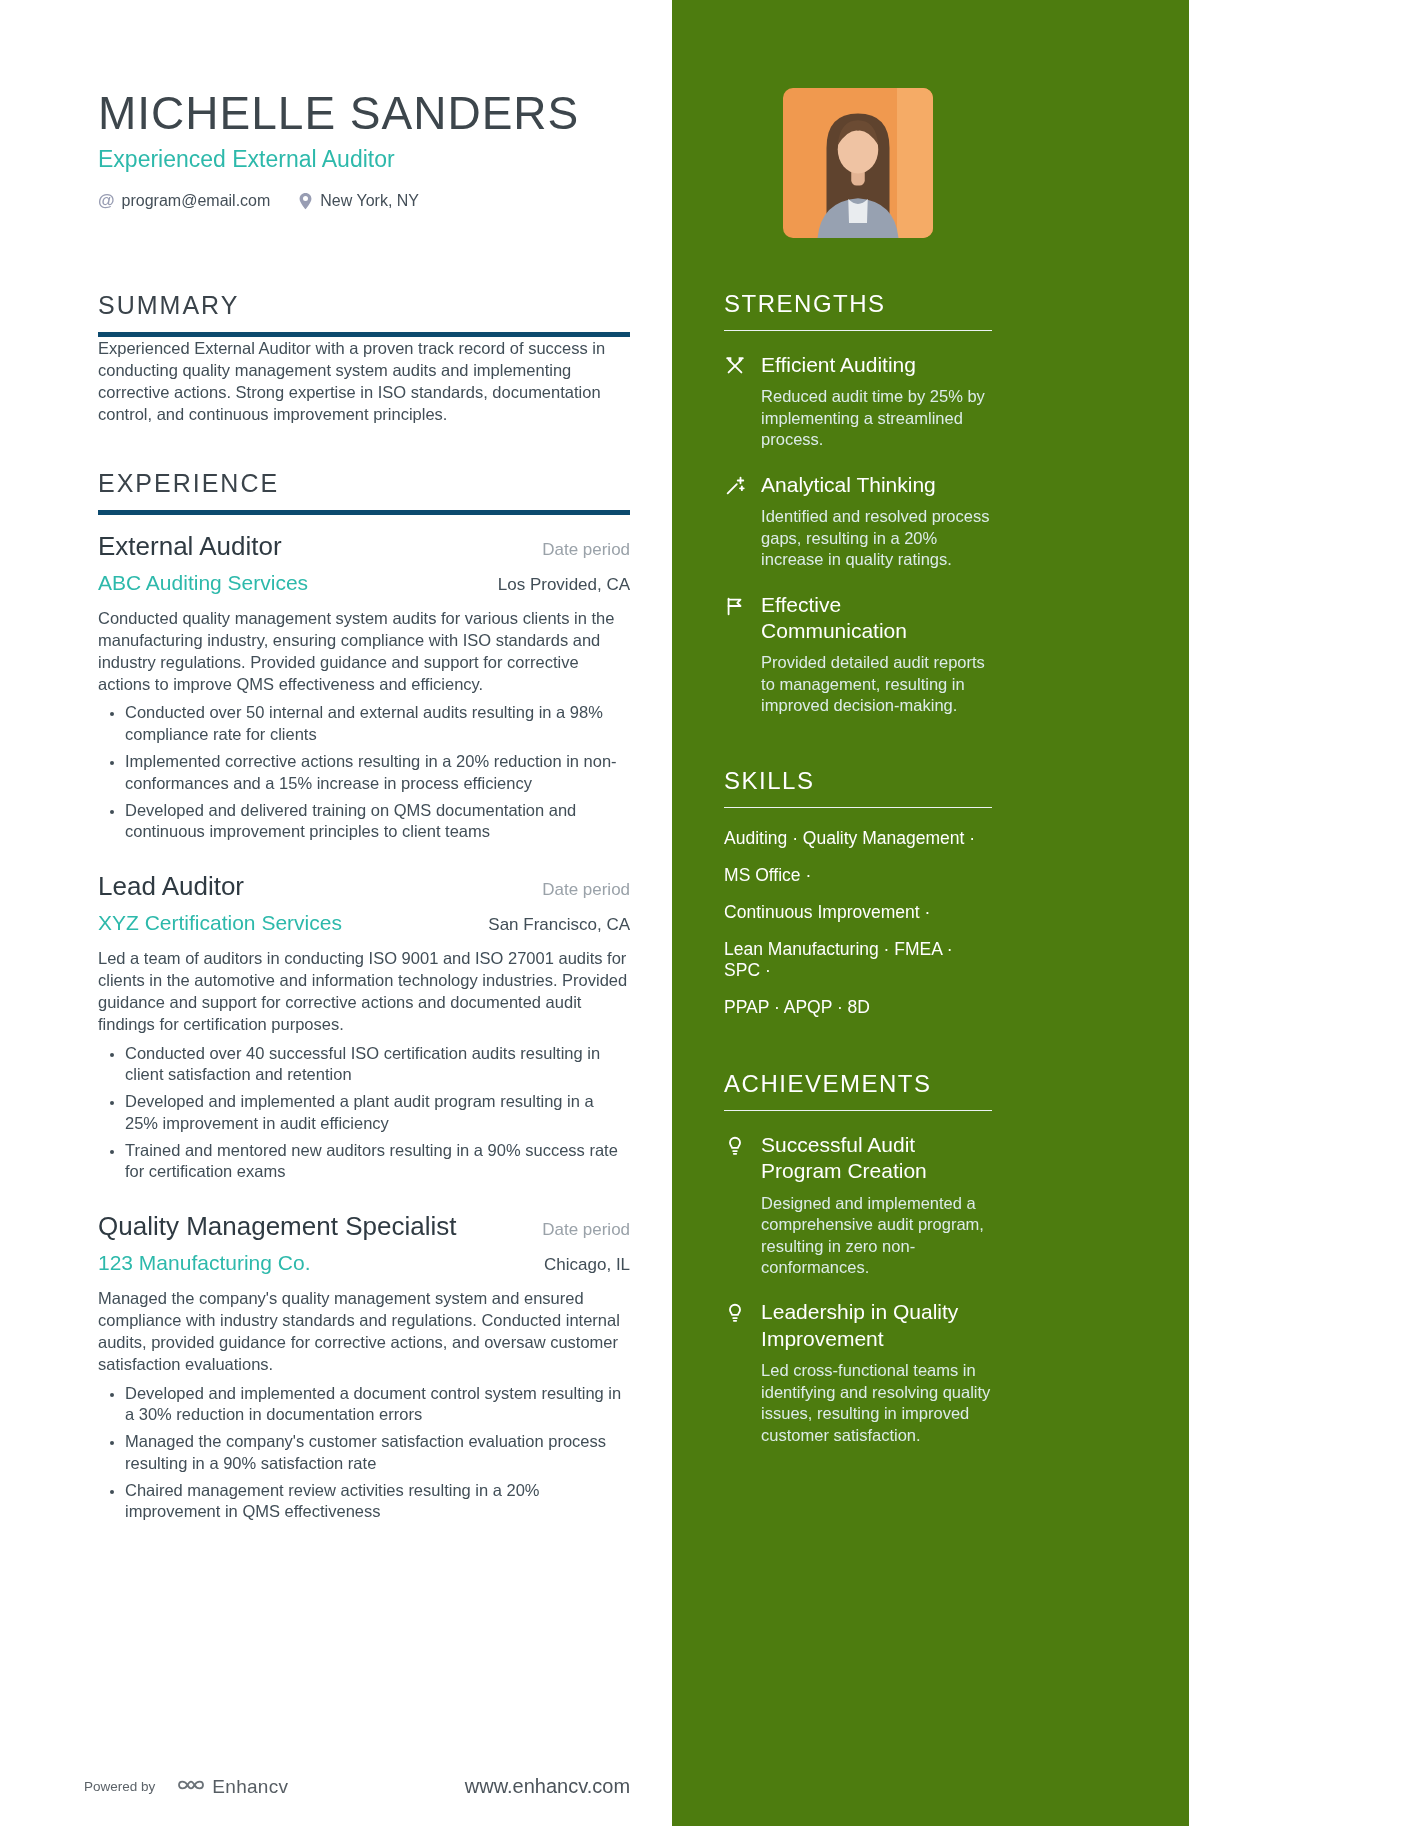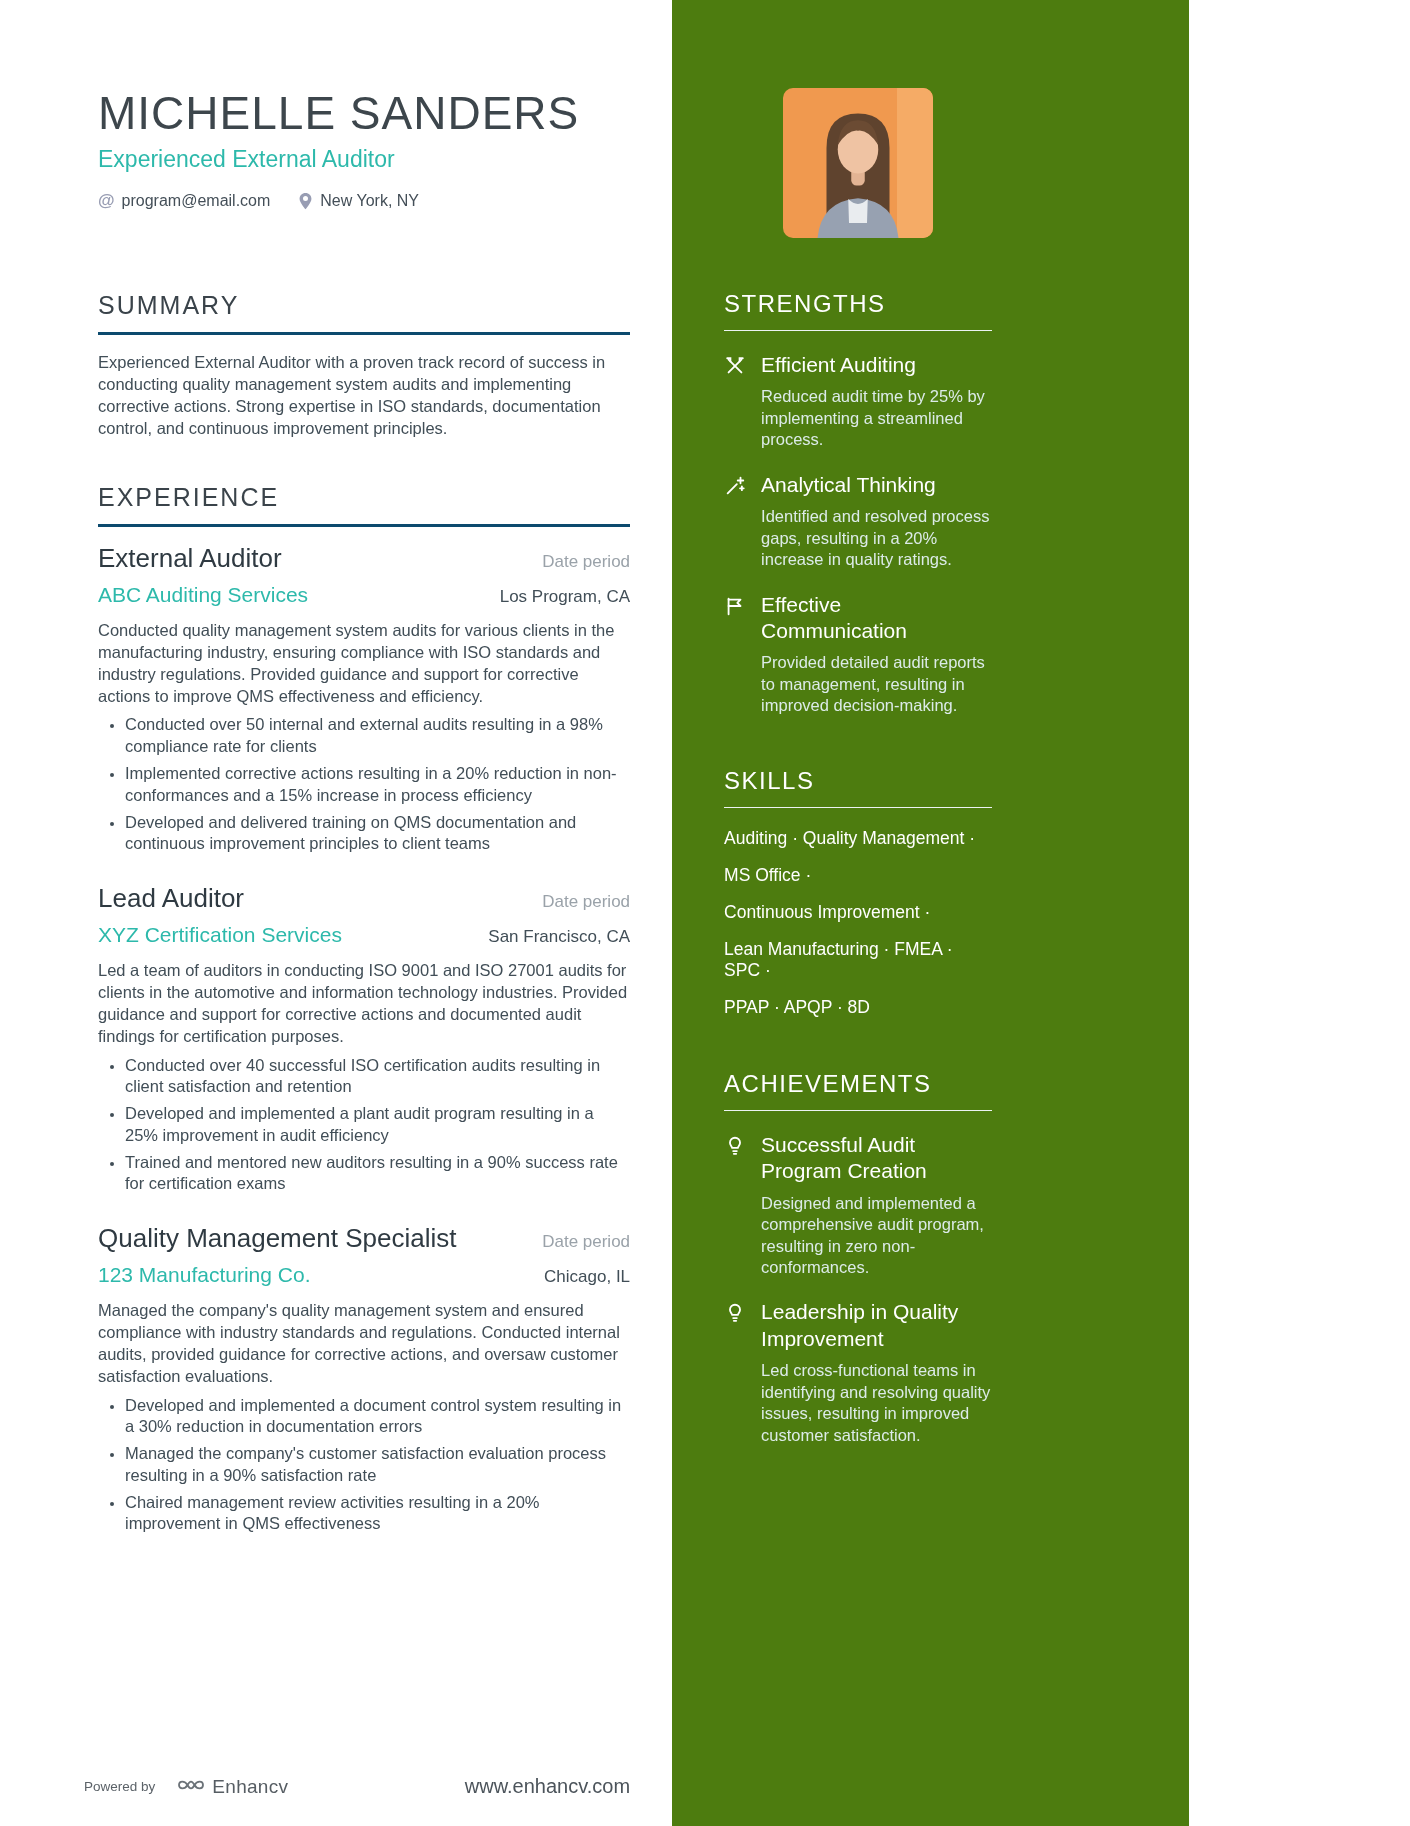--- a/index.html
+++ b/index.html
@@ -9,23 +9,23 @@
 
   
   .left-col { width:790px; padding:88px 42px 28px 98px; display:flex; flex-direction:column; background:#fff; }
   h1.name { font-size:46px; font-weight:500; color:#3d464c; letter-spacing:1px; line-height:1.1; }
   .cand-title { font-size:23px; color:#2db9ab; font-weight:500; margin-top:7px; }
   .contact-row { display:flex; gap:28px; margin-top:18px; font-size:16px; color:#444f58; align-items:center; }
   .contact-item { display:inline-flex; align-items:center; gap:7px; }
   .at-icon { color:#989db3; font-size:17px; font-weight:bold; }
   .pin-icon svg { display:block; }
 
-  h2.section { font-size:25px; letter-spacing:2px; color:#3a434a; font-weight:500; padding-bottom:12px; border-bottom:3px solid #0c4a6e; }
+  h2.section { font-size:25px; letter-spacing:2px; color:#3a434a; font-weight:500; padding-bottom:12px; border-bottom:5px solid #0c4a6e; }
   .summary { margin-top:80px; }
-  .summary p { margin-top:16px; font-size:16.5px; line-height:1.34; color:#414e57; }
+  .summary p { margin-top:0; font-size:16.5px; line-height:1.34; color:#414e57; }
 
   .experience { margin-top:44px; }
   .job { margin-top:16px; margin-bottom:28px; }
   .job-head { display:flex; justify-content:space-between; align-items:baseline; }
   .job-title { font-size:26px; color:#2f3a42; font-weight:500; }
   .job-date { font-size:17px; color:#9aa2a9; }
   .job-sub { display:flex; justify-content:space-between; align-items:baseline; margin-top:9px; }
   .company { font-size:21px; color:#2db9ab; font-weight:500; }
   .job-loc { font-size:17px; color:#414e57; }
   .job-desc { margin-top:12px; font-size:16.5px; line-height:1.34; color:#414e57; }
@@ -91,21 +91,21 @@
     <section class="experience">
       <h2 class="section">EXPERIENCE</h2>
 
       <article class="job">
         <div class="job-head">
           <div class="job-title">External Auditor</div>
           <div class="job-date">Date period</div>
         </div>
         <div class="job-sub">
           <div class="company">ABC Auditing Services</div>
-          <div class="job-loc">Los Program, CA</div>
+          <div class="job-loc">Los Provided, CA</div>
         </div>
         <p class="job-desc">Conducted quality management system audits for various clients in the manufacturing industry, ensuring compliance with ISO standards and industry regulations. Provided guidance and support for corrective actions to improve QMS effectiveness and efficiency.</p>
         <ul>
           <li>Conducted over 50 internal and external audits resulting in a 98% compliance rate for clients</li>
           <li>Implemented corrective actions resulting in a 20% reduction in non-conformances and a 15% increase in process efficiency</li>
           <li>Developed and delivered training on QMS documentation and continuous improvement principles to client teams</li>
         </ul>
       </article>
 
       <article class="job">

